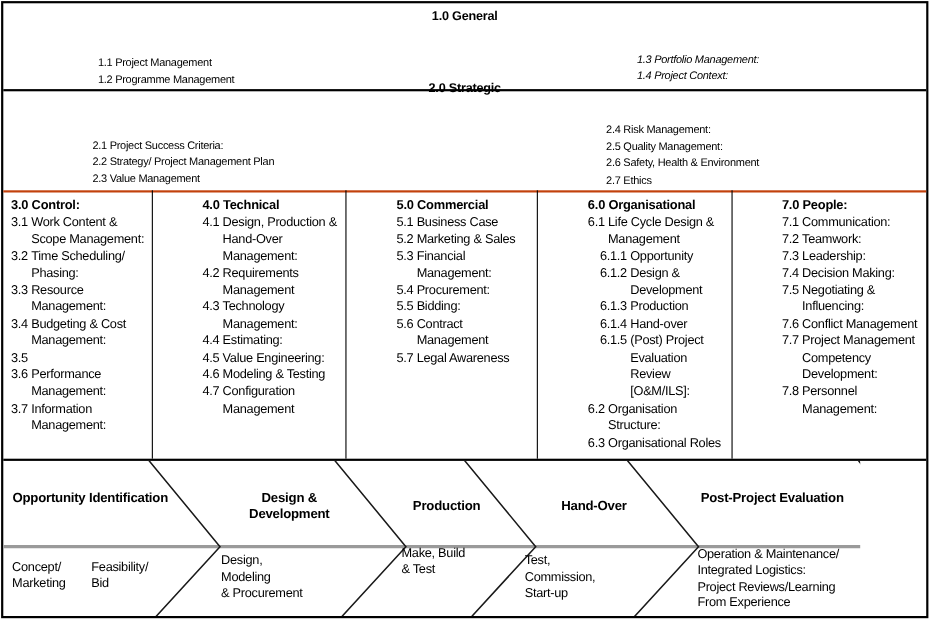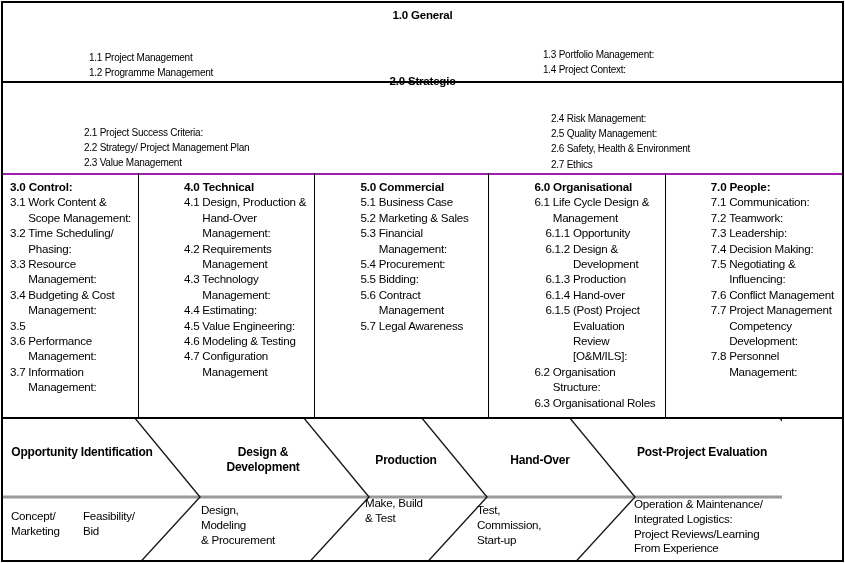--- a/index.html
+++ b/index.html
@@ -29,21 +29,21 @@
     position: absolute;
     left: 3px; top: 3px;
     width: 839px; height: 80px;
     border-bottom: 2px solid #000;
   }
   
   .band-strategic {
     position: absolute;
     left: 3px; top: 69px;
     width: 839px; height: 106px;
-    border-bottom: 2px solid #a21caf;
+    border-bottom: 2px solid #c2410c;
   }
   .band-title {
     text-align: center;
     font-weight: bold;
     font-size: 11.5px;
     padding-top: 6px;
     letter-spacing: -0.2px;
     color: #000;
   }
   .band-cols {
@@ -52,21 +52,21 @@
   }
   .band-col {
     position: absolute;
     font-size: 10px;
     line-height: 15.2px;
     color: #000;
     letter-spacing: -0.25px;
     white-space: nowrap;
   }
   .band-general .col-left  { left: 86px;  top: 29px; }
-  .band-general .col-right { left: 540px; top: 26px; }
+  .band-general .col-right { left: 576px; top: 26px; font-style: italic; }
   .band-strategic .col-left  { left: 81px;  top: 38px; }
   .band-strategic .col-right { left: 548px; top: 24px; }
 
   .item { display: block; }
 
   
   .band-columns {
     position: absolute;
     left: 3px; top: 173px;
     width: 839px; height: 246px;

